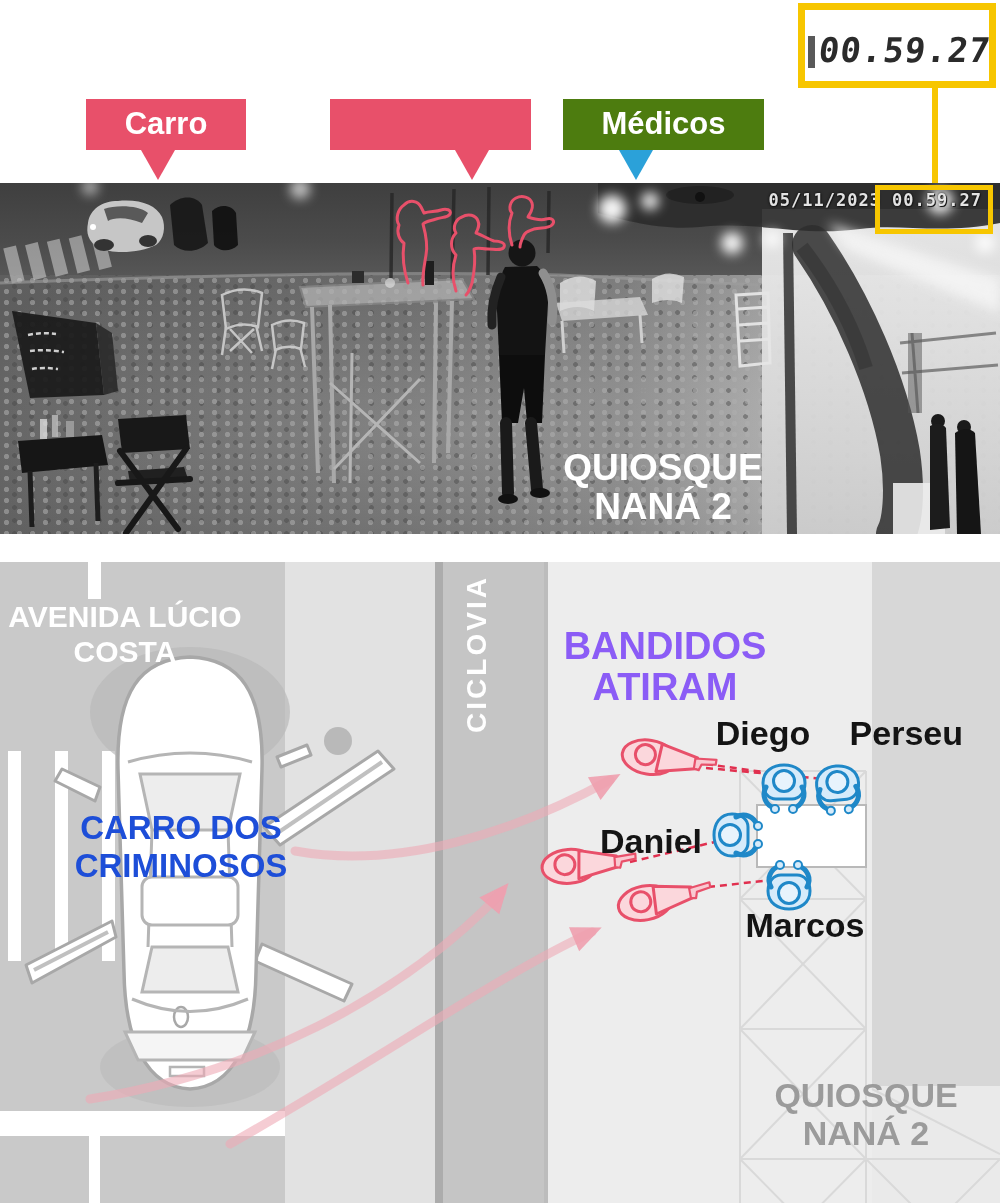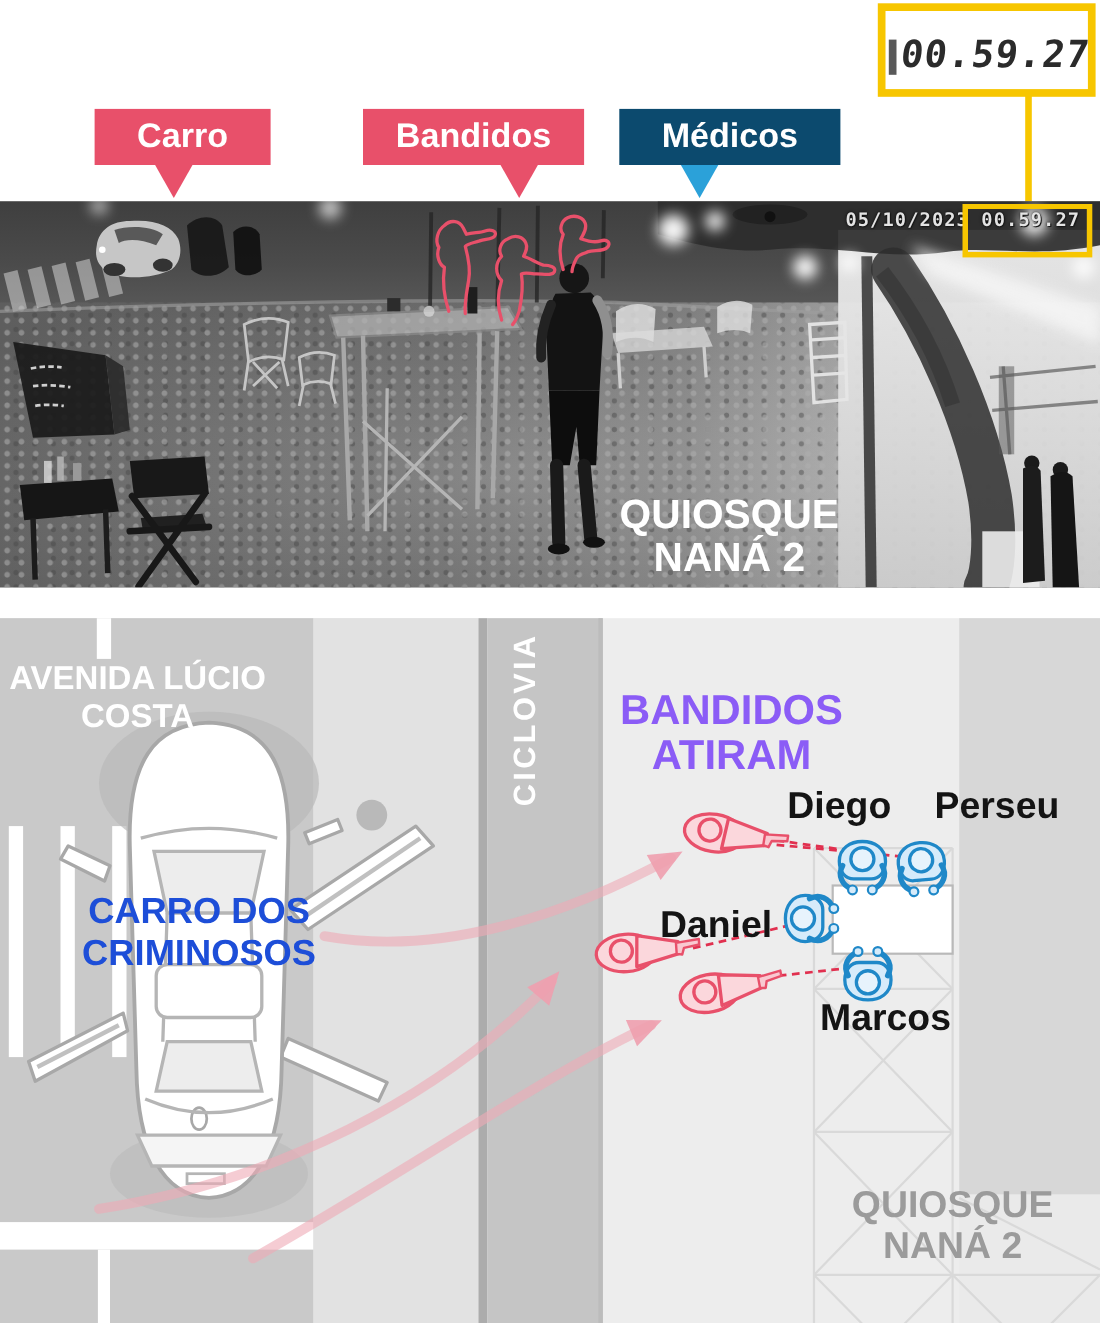--- a/index.html
+++ b/index.html
@@ -20,21 +20,21 @@
     transform:skewX(-7deg); letter-spacing:1px;
     text-shadow:0 0 4px rgba(255,255,255,.85), 0 0 1px rgba(255,255,255,.9); }
   .zoom-partial { position:absolute; left:3px; top:26px; width:7px; height:32px; background:#2f2f2f; opacity:.8; }
   .connector { position:absolute; left:932px; top:85px; width:6px; height:100px; background:#f7c600; }
 
   .callout { position:absolute; top:99px; height:51px; color:#ffffff; font-weight:bold;
     font-size:31px; text-align:center; line-height:50px; }
   .callout .tail { position:absolute; top:51px; width:0; height:0;
     border-left:17px solid transparent; border-right:17px solid transparent; }
   .co-pink { background:#e8506a; } .co-pink .tail { border-top:30px solid #e8506a; }
-  .co-blue { background:#0c4a6e; } .co-blue .tail { border-top:30px solid #2ba1d9; }
+  .co-blue { background:#4d7c0f; } .co-blue .tail { border-top:30px solid #2ba1d9; }
 
   
   .video { position:absolute; left:0; top:183px; width:1000px; height:351px; overflow:hidden; background:#6e6e6e; }
   .v-street { position:absolute; left:0; top:0; width:1000px; height:104px;
     background:linear-gradient(180deg,#3f3f3f 0%,#4b4b4b 55%,#5a5a5a 100%); }
   .v-floor { position:absolute; left:0; top:92px; width:1000px; height:259px;
     background-image:
       radial-gradient(circle, rgba(175,175,175,.55) 2.2px, transparent 3px),
       radial-gradient(circle, rgba(70,70,70,.45) 2px, transparent 2.8px),
       radial-gradient(ellipse at 45% 60%, rgba(255,255,255,.10), rgba(0,0,0,.14) 80%),
@@ -99,21 +99,20 @@
     <div class="zoom-partial"></div>
     <div class="zoom-time">00.59.27</div>
   </div>
   <div class="connector"></div>
 
   <div class="callout co-pink" style="left:86px;width:160px;">
     <span>Carro</span>
     <div class="tail" style="left:55px;"></div>
   </div>
   <div class="callout co-pink" style="left:330px;width:201px;">
-    <span>Bandidos</span>
     <div class="tail" style="left:125px;"></div>
   </div>
   <div class="callout co-blue" style="left:563px;width:201px;">
     <span>Médicos</span>
     <div class="tail" style="left:56px;"></div>
   </div>
 
   <div class="video">
     <div class="v-street"></div>
     <div class="v-floor"></div>
@@ -235,21 +234,21 @@
         <path d="M 955,250 q 12,-8 20,0 l 6,101 l -24,0 Z" fill="#151515"></path>
       </g>
 
       <g>
         <path class="scribble" d="M 408,100 C 404,88 402,74 404,60 C 400,58 396,50 399,42 C 395,36 398,26 404,22 C 410,16 418,18 421,24 L 424,30 C 430,28 436,29 441,27 C 446,25 452,27 450,31 C 448,35 441,34 436,36 C 430,38 426,38 423,41 C 426,52 428,62 426,72 C 424,84 422,94 423,102"></path>
         <path class="scribble" d="M 456,108 C 452,96 452,84 456,72 C 450,66 450,56 456,50 C 452,44 456,36 462,34 C 468,30 476,32 478,38 C 480,42 478,46 476,50 C 482,52 488,56 494,58 C 500,58 506,60 504,64 C 502,68 494,66 488,66 C 482,66 478,64 474,66 C 476,78 474,90 472,100 C 470,106 468,110 466,112"></path>
         <path class="scribble" d="M 512,62 C 508,50 508,40 512,30 C 508,26 510,18 516,15 C 522,12 530,14 532,20 C 534,26 530,30 528,34 C 534,36 540,38 546,36 C 552,34 556,38 552,42 C 548,46 540,44 534,46 C 530,48 526,48 524,52 C 522,56 520,60 520,64"></path>
       </g>
     </svg>
 
-    <div class="v-stamp">05/10/2023 00.59.27</div>
+    <div class="v-stamp">05/11/2023 00.59.27</div>
     <div class="v-yellowbox"></div>
     <div class="v-loc">QUIOSQUE NANÁ 2</div>
   </div>
 
   <div class="map">
     <div class="m-road">
       <div class="m-stripe" style="left:88px;top:0;width:13px;height:37px;"></div>
       <div class="m-stripe" style="left:8px;top:189px;width:13px;height:210px;"></div>
       <div class="m-stripe" style="left:55px;top:189px;width:13px;height:210px;"></div>
       <div class="m-stripe" style="left:102px;top:189px;width:13px;height:210px;"></div>

